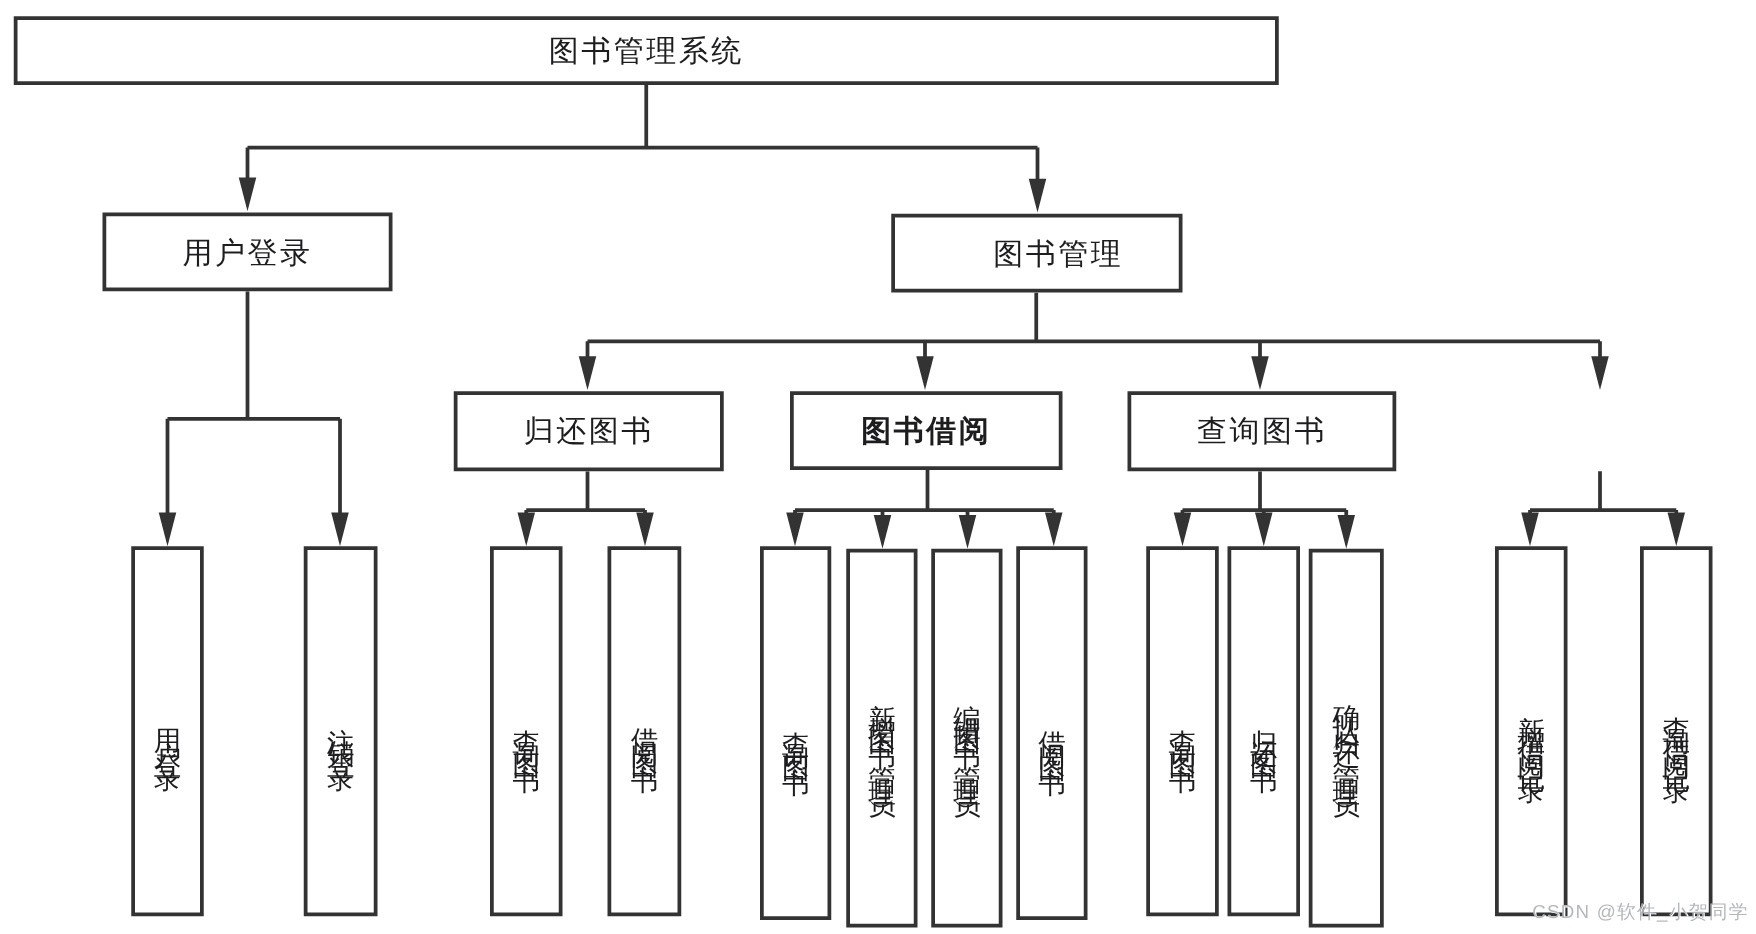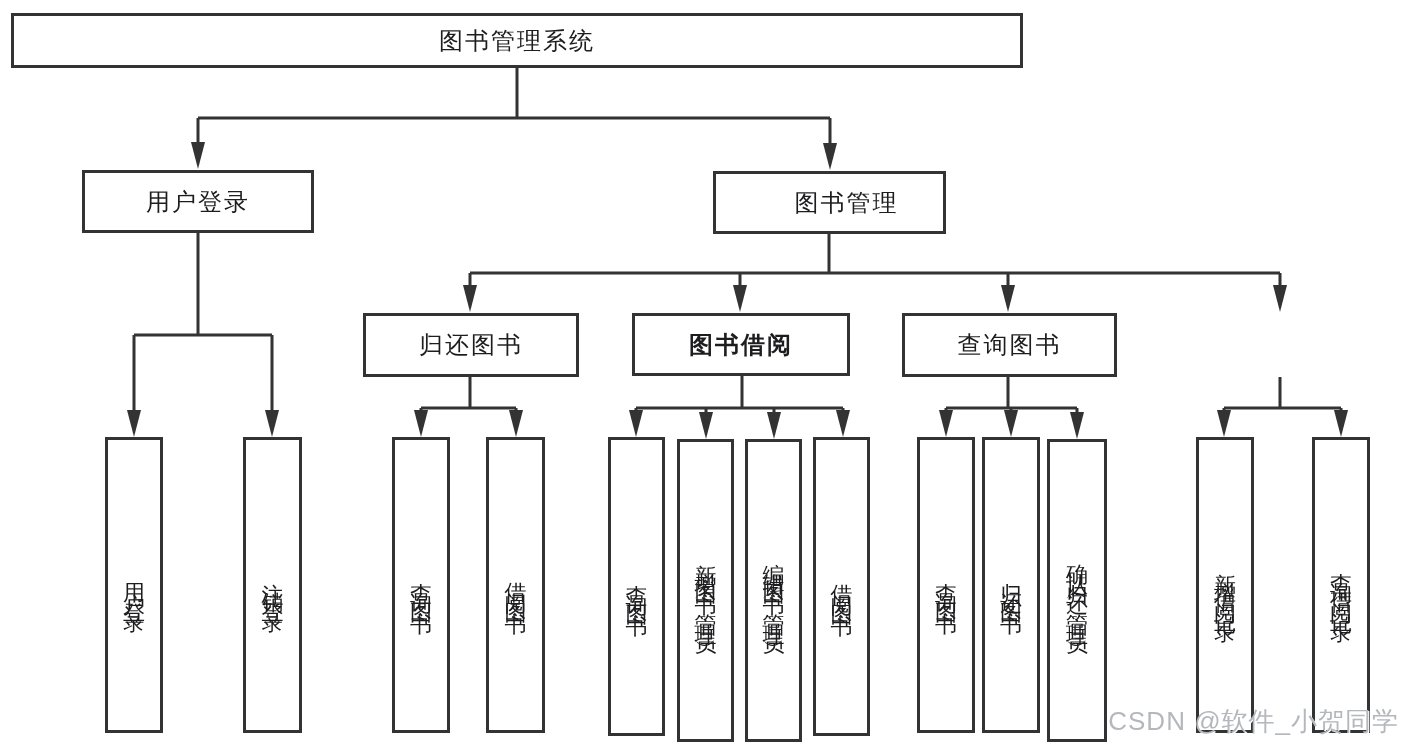--- a/index.html
+++ b/index.html
@@ -33,21 +33,21 @@
     text-orientation: mixed;
     font-size: 22px;
     letter-spacing: 10px;
     line-height: 1;
   }
   .watermark {
     position: absolute;
     right: 6px;
     bottom: 8px;
     z-index: 3;
-    font-size: 26px;
+    font-size: 15px;
     letter-spacing: 1px;
     color: #b4b7bb;
     text-shadow: 1px 1px 0 #ffffff;
     white-space: nowrap;
   }
 </style>
 </head>
 <body>
 
 <div class="stage">

